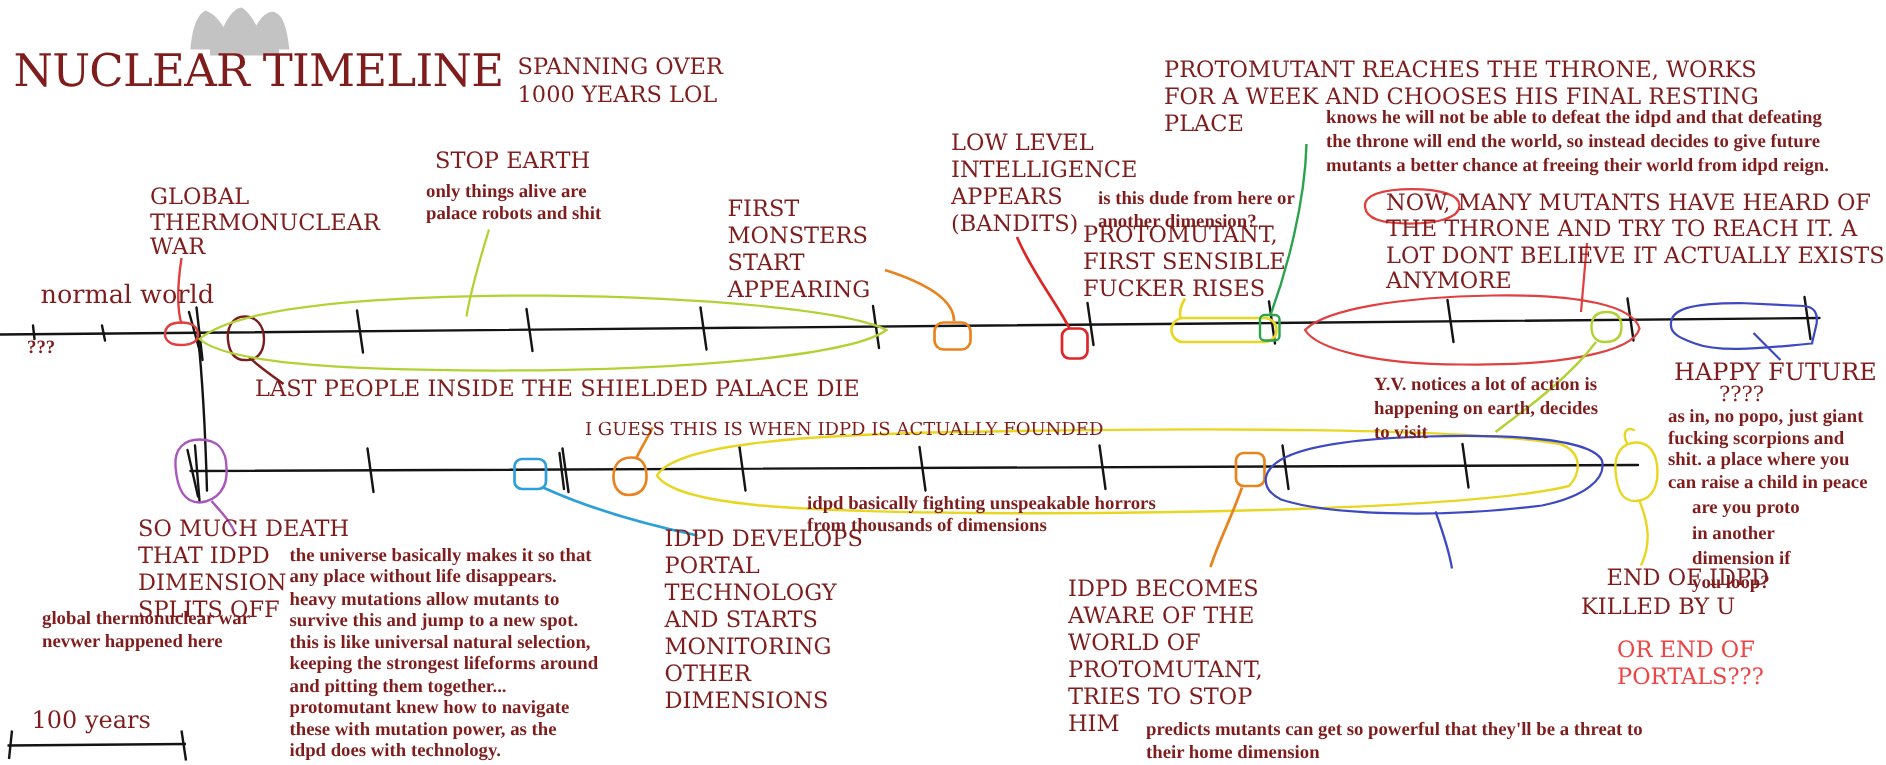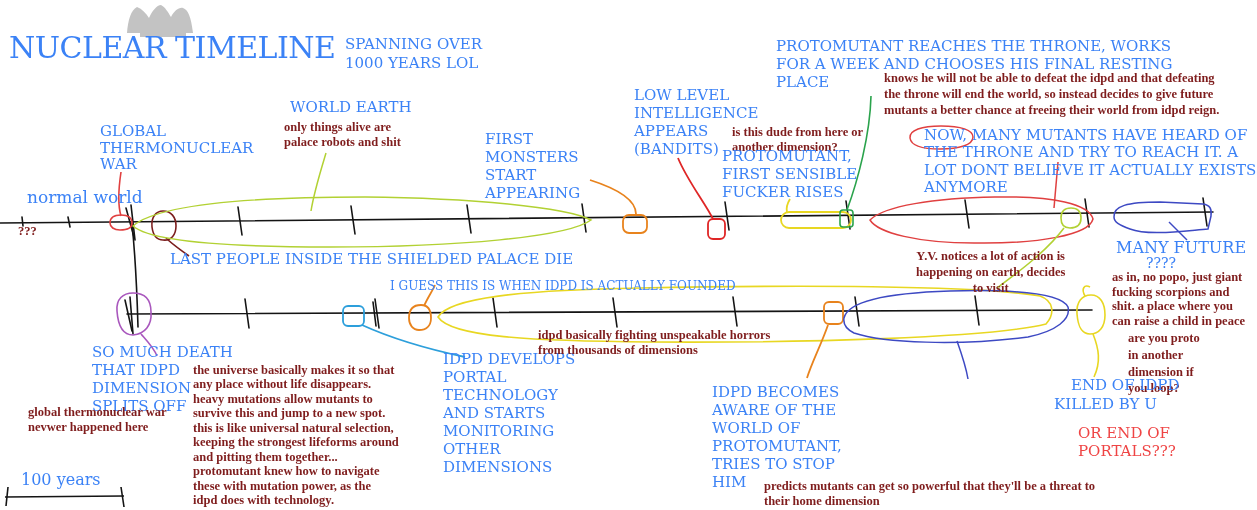--- a/index.html
+++ b/index.html
@@ -1,20 +1,20 @@
 <!DOCTYPE html>
 <html><head>
 <meta charset="utf-8">
 <style>
   html,body{margin:0;padding:0;background:#fff;}
   #canvas{position:relative;width:1257px;height:510px;background:#fff;overflow:hidden;
           font-family:"DejaVu Serif",serif;}
   #art{position:absolute;left:0;top:0;z-index:1;}
   .h{position:absolute;z-index:2;font-family:"DejaVu Serif",serif;font-size:15px;
-     line-height:1.2;white-space:pre;color:#3b82f6;}
+     line-height:1.2;white-space:pre;color:#7f1d1d;}
   .n{position:absolute;z-index:2;font-family:"Liberation Serif",serif;font-weight:700;
      font-size:12.5px;line-height:1.17;white-space:pre;color:#7f1d1d;}
   .title{font-size:30px;letter-spacing:-0.5px;}
   .sub{line-height:1.25;}
   .big{font-size:17px;}
   .mid{font-size:16px;}
   .sm{font-size:12px;}
   .q4{font-size:14px;}
 </style>
 </head>
@@ -161,21 +161,21 @@
   <div class="h title" style="left:9px;top:30px;">NUCLEAR TIMELINE</div>
   <div class="h sub" style="left:345px;top:35px;">SPANNING OVER
 1000 YEARS LOL</div>
 
   <div class="h big" style="left:27px;top:187px;">normal world</div>
   <div class="n" style="left:18px;top:224px;">???</div>
 
   <div class="h" style="left:100px;top:123px;line-height:1.1;">GLOBAL
 THERMONUCLEAR
 WAR</div>
-  <div class="h" style="left:290px;top:98px;">WORLD EARTH</div>
+  <div class="h" style="left:290px;top:98px;">STOP EARTH</div>
   <div class="n" style="left:284px;top:120px;">only things alive are
 palace robots and shit</div>
   <div class="h" style="left:170px;top:250px;">LAST PEOPLE INSIDE THE SHIELDED PALACE DIE</div>
 
   <div class="h" style="left:485px;top:130px;">FIRST
 MONSTERS
 START
 APPEARING</div>
   <div class="h" style="left:634px;top:86px;">LOW LEVEL
 INTELLIGENCE
@@ -191,25 +191,25 @@
 FOR A WEEK AND CHOOSES HIS FINAL RESTING
 PLACE</div>
   <div class="n" style="left:884px;top:71px;line-height:1.26;">knows he will not be able to defeat the idpd and that defeating
 the throne will end the world, so instead decides to give future
 mutants a better chance at freeing their world from idpd reign.</div>
 
   <div class="h" style="left:924px;top:127px;line-height:1.15;">NOW, MANY MUTANTS HAVE HEARD OF
 THE THRONE AND TRY TO REACH IT. A
 LOT DONT BELIEVE IT ACTUALLY EXISTS
 ANYMORE</div>
-  <div class="n" style="left:916px;top:249px;line-height:1.26;text-align:center;">Y.V. notices a lot of action is
+  <div class="n" style="left:916px;top:249px;line-height:1.26;">Y.V. notices a lot of action is
 happening on earth, decides
 to visit</div>
 
-  <div class="h mid" style="left:1116px;top:238px;">MANY FUTURE</div>
+  <div class="h mid" style="left:1116px;top:238px;">HAPPY FUTURE</div>
   <div class="h q4" style="left:1146px;top:255px;">????</div>
   <div class="n" style="left:1112px;top:270px;line-height:1.16;">as in, no popo, just giant
 fucking scorpions and
 shit. a place where you
 can raise a child in peace</div>
   <div class="n" style="left:1128px;top:330px;line-height:1.34;">are you proto
 in another
 dimension if
 you loop?</div>
 

